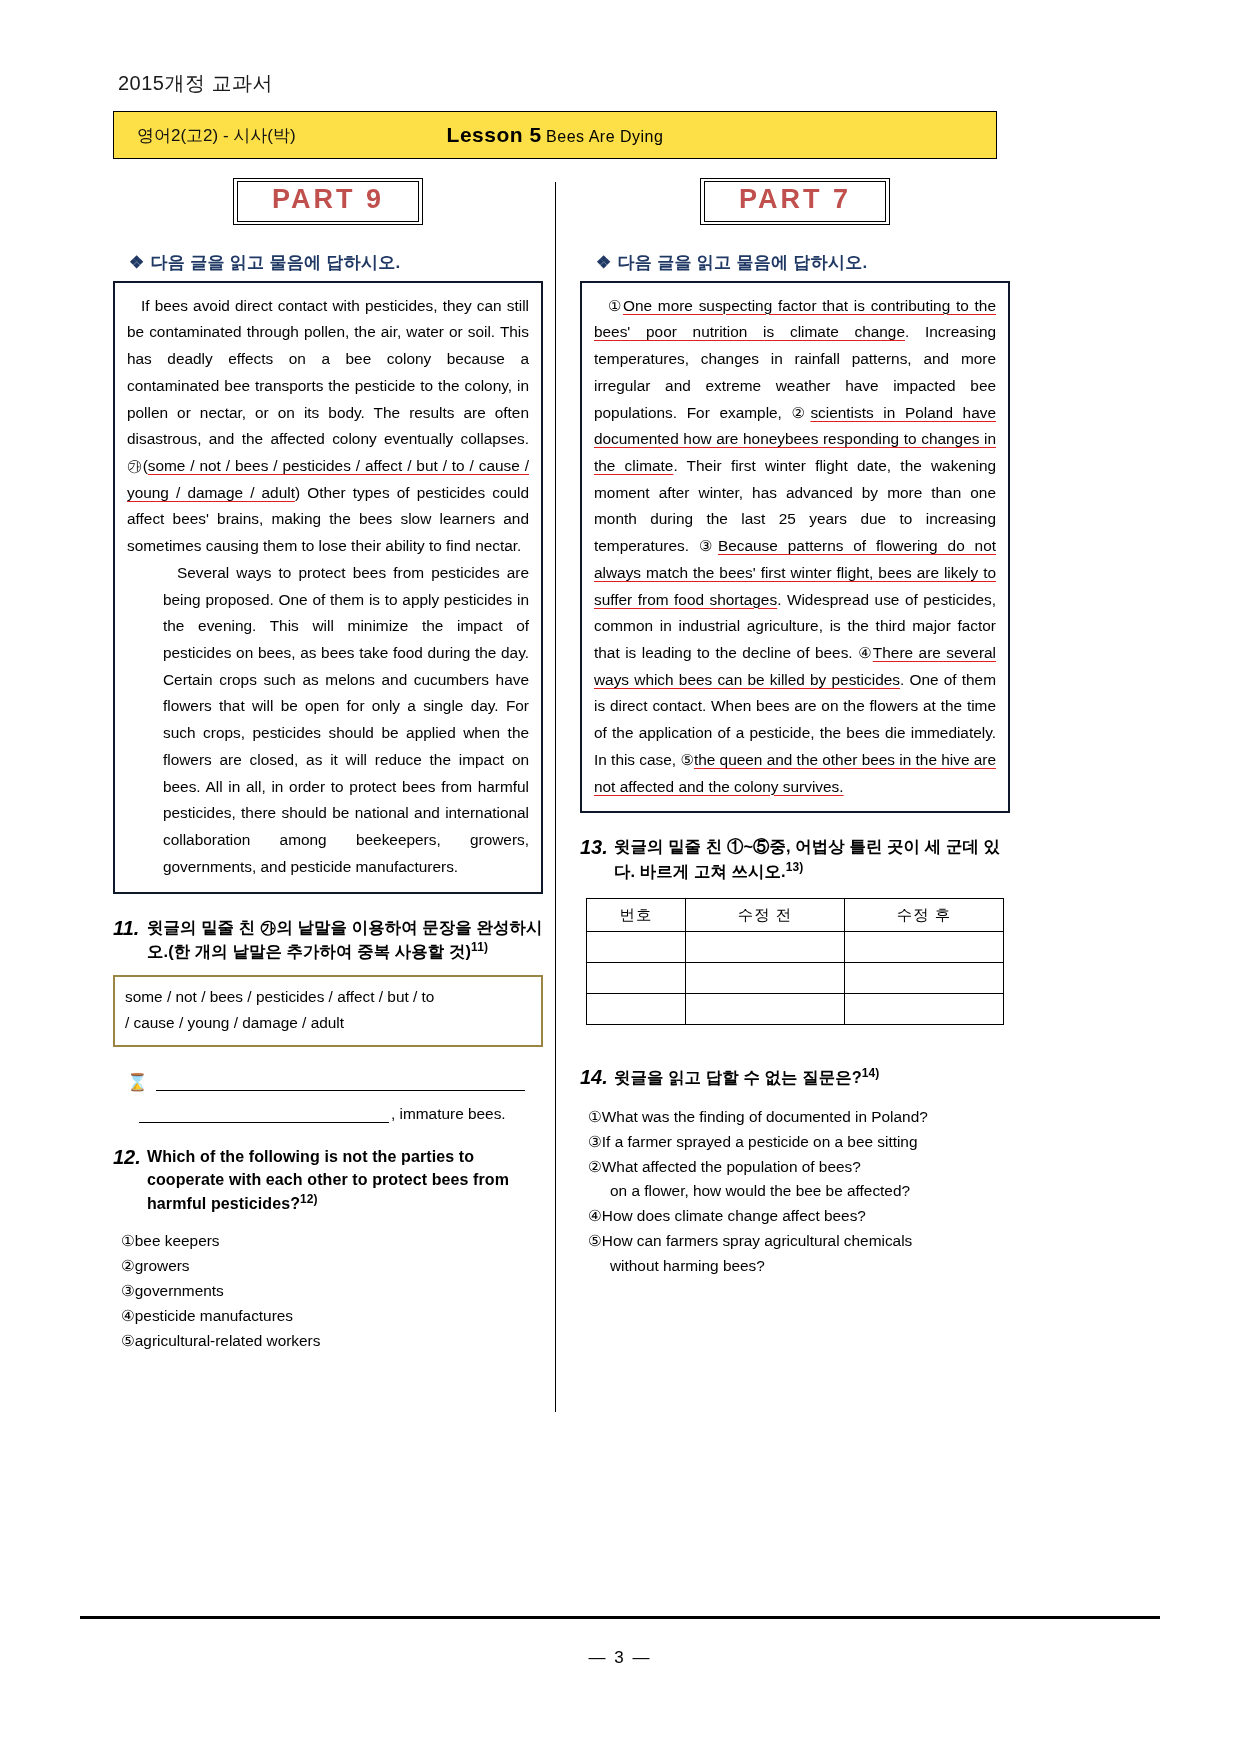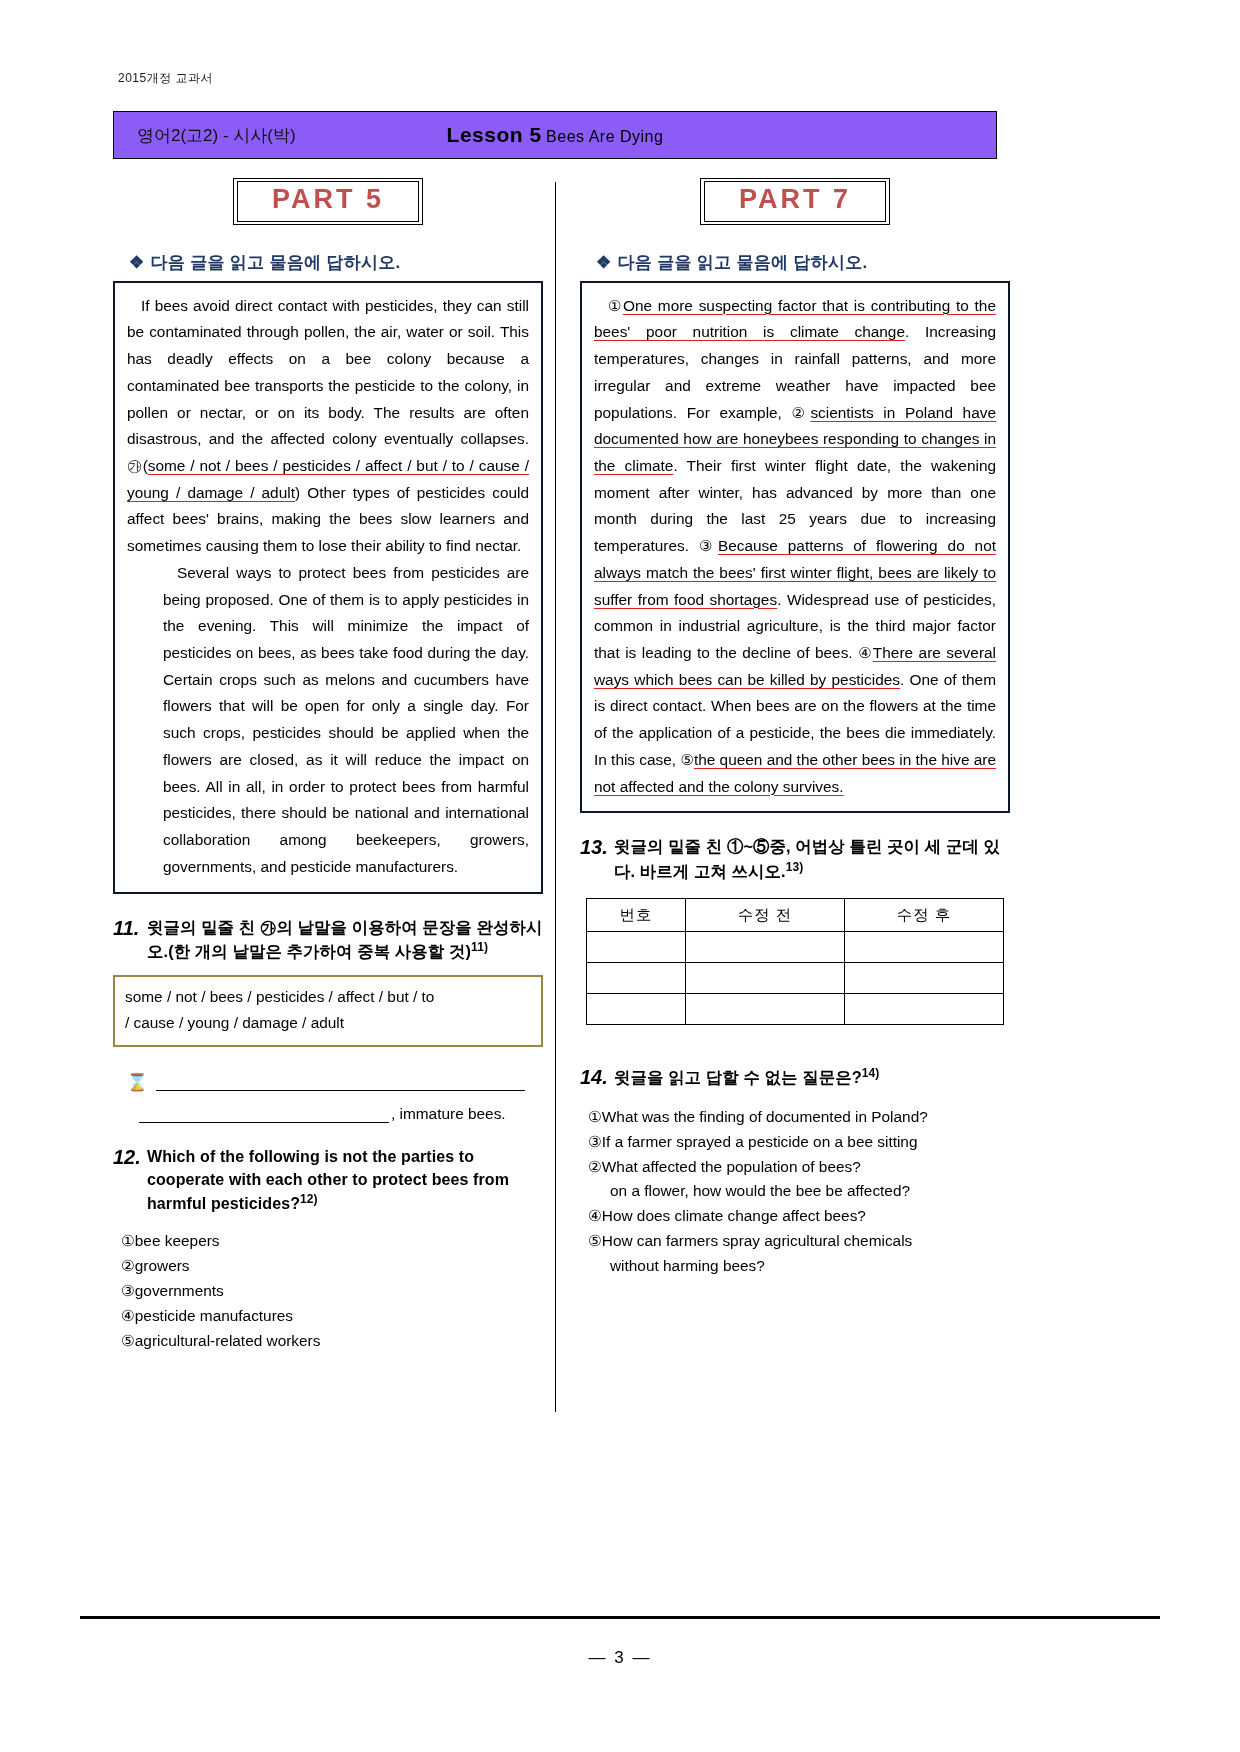--- a/index.html
+++ b/index.html
@@ -19,33 +19,33 @@
     background: #ffffff;
     box-sizing: border-box;
     overflow: hidden;
   }
 
   
   .top-meta {
     position: absolute;
     left: 118px;
     top: 70px;
-    font-size: 12px;
+    font-size: 20px;
     letter-spacing: 0.5px;
     color: #1a1a1a;
   }
 
   
   .banner {
     position: absolute;
     left: 113px;
     top: 111px;
     width: 884px;
     height: 48px;
-    background: #8b5cf6;
+    background: #fde047;
     border: 1.5px solid #000;
     box-sizing: border-box;
     display: flex;
     align-items: center;
   }
   .banner-left {
     margin-left: 23px;
     font-size: 17px;
     color: #111;
     white-space: nowrap;
@@ -274,21 +274,21 @@
       <span class="banner-sub">Bees Are Dying</span>
     </div>
   </div>
 
   <div class="col-divider"></div>
 
   <div class="col col-left">
 
     <div class="part-wrap">
       <div class="part-badge">
-        <div class="part-badge-inner">PART 5</div>
+        <div class="part-badge-inner">PART 9</div>
       </div>
     </div>
 
     <div class="instruction">
       <span class="diamond">❖</span><span>다음 글을 읽고 물음에 답하시오.</span>
     </div>
 
     <div class="passage">
       <p><span>If bees avoid direct contact with pesticides, they can still be contaminated through pollen, the air, water or soil. This has deadly effects on a bee colony because a contaminated bee transports the pesticide to the colony, in pollen or nectar, or on its body. The results are often disastrous, and the affected colony eventually collapses. </span><span class="circ">㉮</span><span>(</span><span class="u-red">some / not / bees / pesticides / affect / but / to / cause / young / damage / adult</span><span>)</span><span> Other types of pesticides could affect bees' brains, making the bees slow learners and sometimes causing them to lose their ability to find nectar.</span></p>
       <p>Several ways to protect bees from pesticides are being proposed. One of them is to apply pesticides in the evening. This will minimize the impact of pesticides on bees, as bees take food during the day. Certain crops such as melons and cucumbers have flowers that will be open for only a single day. For such crops, pesticides should be applied when the flowers are closed, as it will reduce the impact on bees. All in all, in order to protect bees from harmful pesticides, there should be national and international collaboration among beekeepers, growers, governments, and pesticide manufacturers.</p>

